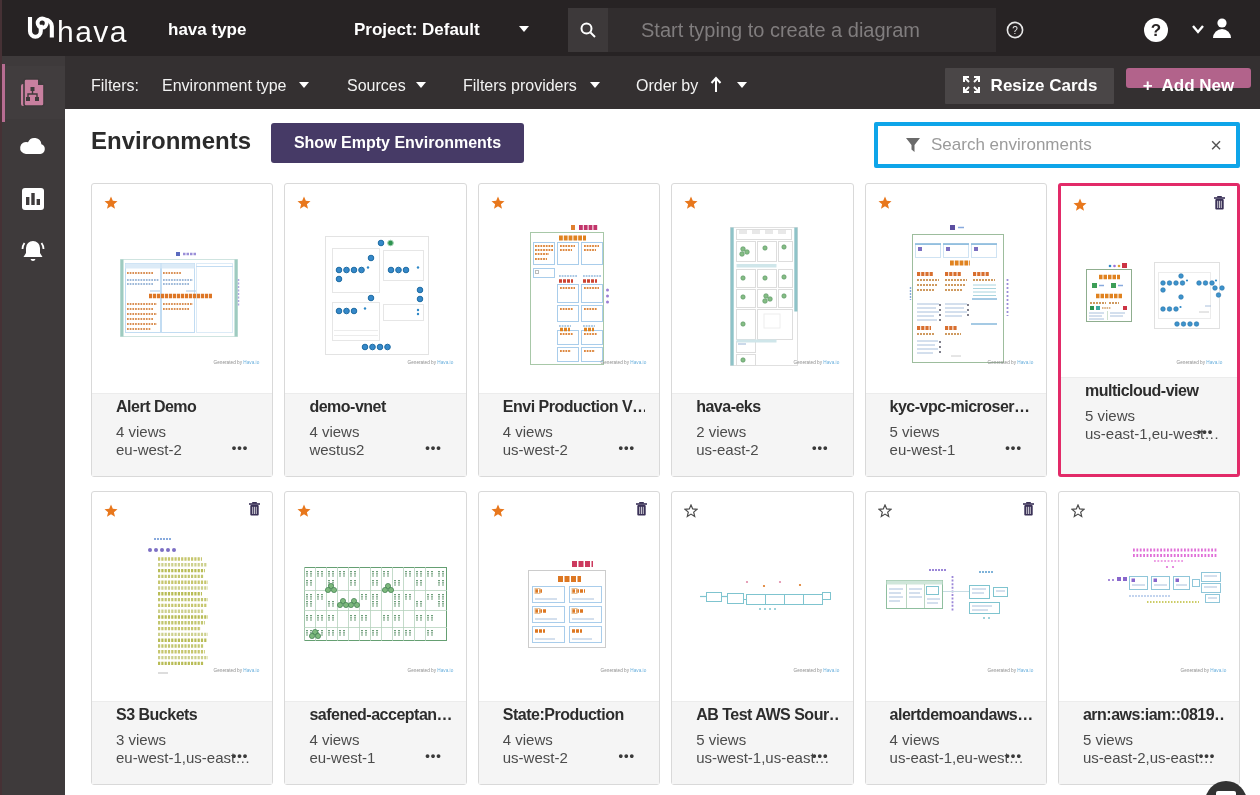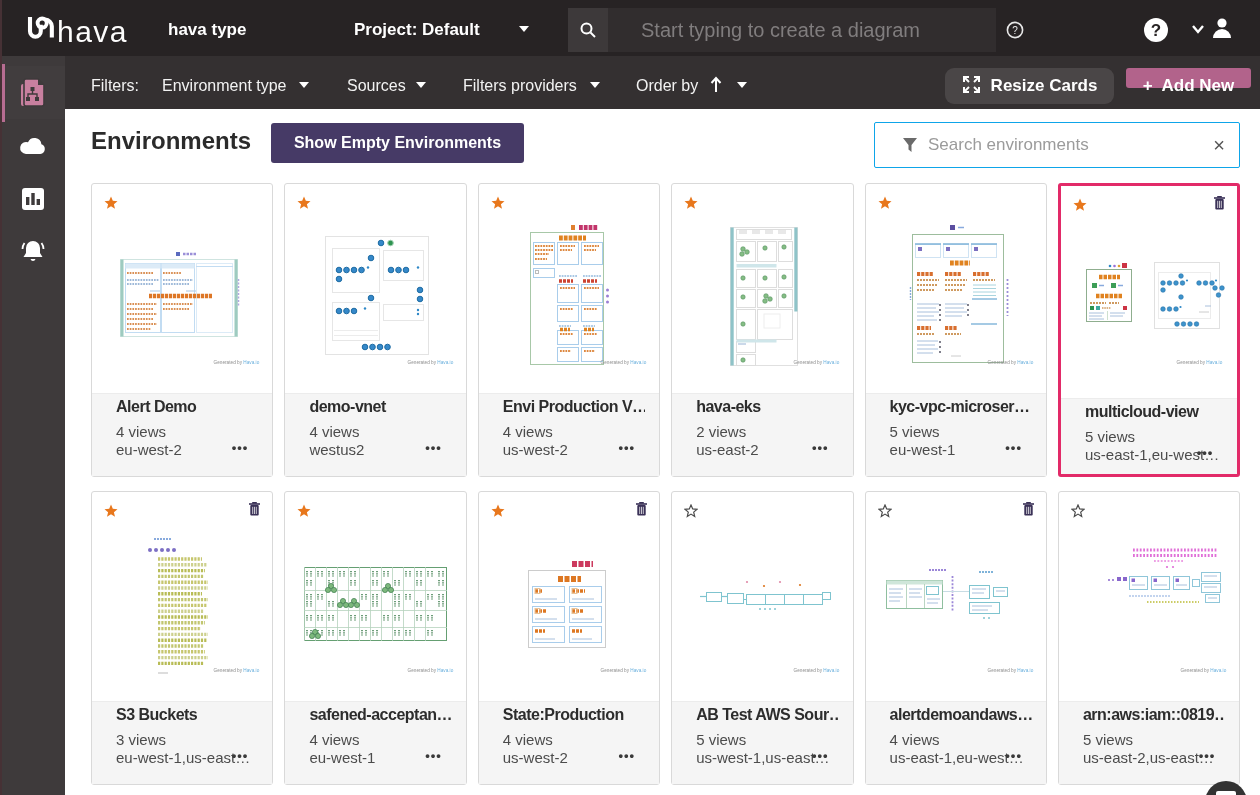--- a/index.html
+++ b/index.html
@@ -16,34 +16,34 @@
 .tb-caret{position:absolute;top:26px}
 .searchwrap{position:absolute;left:568px;top:8px;width:428px;height:44px;background:#312d2e;display:flex}
 .searchicon{width:40px;height:44px;background:#3d393a;display:flex;align-items:center;justify-content:center}
 .searchph{color:#807d7e;font-size:20px;line-height:44px;padding-left:33px}
 .navitem{position:absolute;left:0;width:65px;height:53px;display:flex;align-items:center;justify-content:center}
 .navitem.active{background:#413d3e}
 .navstrip{position:absolute;left:0;top:8px;width:5px;height:58px;background:#b76d92;z-index:3}
 .fb-txt{position:absolute;top:21px;color:#f2f2f2;font-size:16px;z-index:7}
 .fb-bold{font-weight:normal}
 .fb-caret{position:absolute;top:26px;z-index:7}
-.btn-resize{position:absolute;left:945px;top:68px;width:169px;height:36px;background:#4a4647;border-radius:9px;color:#fff;font-weight:bold;font-size:17px;text-align:center;line-height:36px;z-index:7}
+.btn-resize{position:absolute;left:945px;top:68px;width:169px;height:36px;background:#4a4647;border-radius:1px;color:#fff;font-weight:bold;font-size:17px;text-align:center;line-height:36px;z-index:7}
 .btn-add{position:absolute;left:1126px;top:68px;width:125px;height:20px;background:#b2638b;border-radius:3px;color:#fff;font-weight:bold;font-size:17px;text-align:center;line-height:36px;z-index:7}
 h1.envh{position:absolute;left:91px;top:127px;font-size:24px;color:#2b2b2b;font-weight:bold}
 .btn-empty{position:absolute;left:271px;top:123px;width:253px;height:40px;background:#463a66;border-radius:3px;color:#fff;font-weight:bold;font-size:16px;text-align:center;line-height:40px}
-.searchenv{position:absolute;left:874px;top:122px;width:366px;height:46px;background:#fff;border:1px solid #0ea5e9;border-radius:2px;display:flex;align-items:center}
+.searchenv{position:absolute;left:874px;top:122px;width:366px;height:46px;background:#fff;border:4px solid #0ea5e9;border-radius:2px;display:flex;align-items:center}
 .searchenv .ph{color:#9b9b9b;font-size:17px;margin-left:10px}
 .searchenv .x{margin-left:auto;margin-right:14px;color:#555;font-size:20px}
 .grid{position:absolute;left:91px;top:183px;display:grid;grid-template-columns:repeat(6,182.4px);grid-column-gap:11px;grid-row-gap:14px}
 .card{width:182.4px;height:294px;background:#fff;border:1px solid #d9d9d9;border-radius:3px;position:relative}
 .card.sel{border:3px solid #e22a68}
 .thumb{position:absolute;left:0;top:0;width:100%;height:211px;overflow:hidden}
 .card.sel .thumb{left:-2px;top:-2px}
 .cfoot{position:absolute;left:0;bottom:0;width:100%;height:83px;background:#f5f5f5;border-top:1px solid #ececec;padding:4px 14px 0 24px}
-.card.sel .cfoot{height:76px}
+.card.sel .cfoot{height:97px}
 .ctitle{font-size:16px;font-weight:bold;color:#2d2d2d;white-space:nowrap;overflow:hidden;letter-spacing:-0.5px}
 .cmeta{font-size:15px;color:#4c4c4c;margin-top:7px;line-height:18px}
 .dots{position:absolute;right:24px;top:46px;letter-spacing:1px;color:#3a3a3a;font-size:13px;font-weight:bold}
 .star{position:absolute;left:12px;top:12px}
 .trash{position:absolute;right:12px;top:10px}
 .genby{position:absolute;right:13px;top:176px;font-size:10px;color:#8d8d8d;transform:scale(0.47);transform-origin:right top;white-space:nowrap}
 .genby b{color:#6ab0dd;font-weight:normal}
 .leftedge{position:absolute;left:0;top:0;width:2px;height:795px;background:#463135;z-index:10}
 .chat{position:absolute;left:1205px;top:781px;width:42px;height:42px;border-radius:50%;background:#333;z-index:9}
 .chat .win{position:absolute;left:11px;top:10px;width:20px;height:14px;background:#fff;border-radius:2px}

